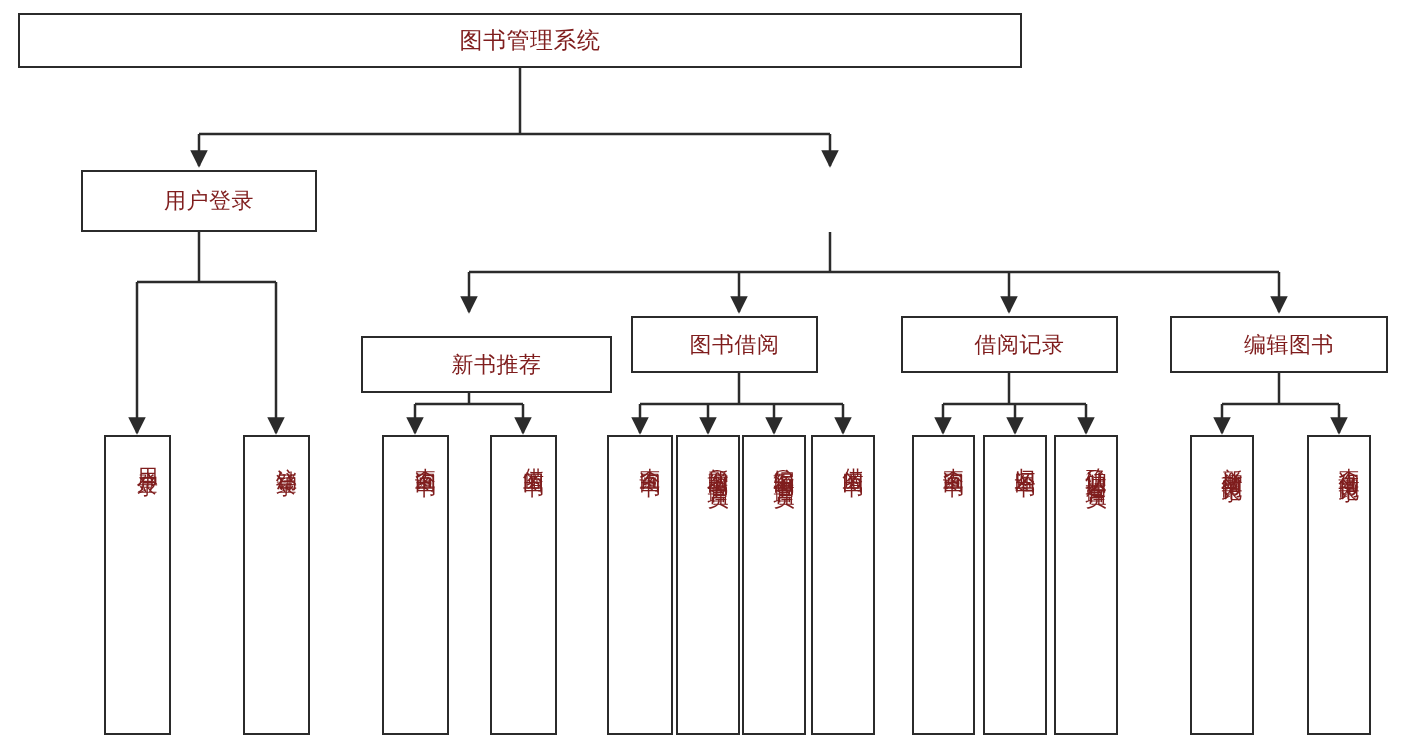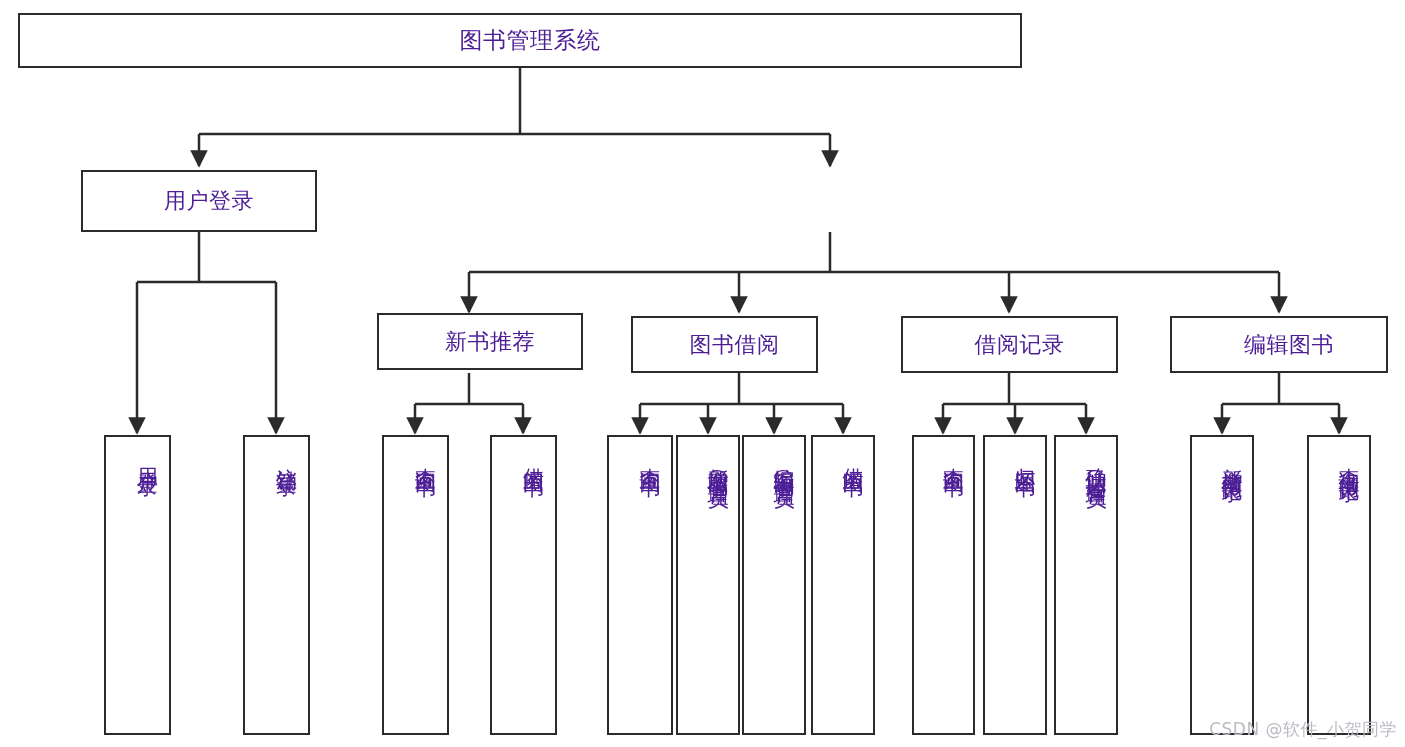--- a/index.html
+++ b/index.html
@@ -26,21 +26,21 @@
     pointer-events: none;
   }
   .node {
     position: absolute;
     box-sizing: border-box;
     border: 2.5px solid #2b2b2b;
     background: #ffffff;
     display: flex;
     align-items: center;
     justify-content: center;
-    color: #4c1d95;
+    color: #7f1d1d;
     padding-left: 20px;
   }
   .node .label {
     display: block;
     text-align: center;
     line-height: 1.18;
     letter-spacing: 0.5px;
   }
   
   .node.h .label {
@@ -129,21 +129,21 @@
   </svg>
 
   <div class="node h root" style="left:18px; top:13px; width:1004px; height:55px;">
     <span class="label">图书管理系统</span>
   </div>
 
   <div class="node h" style="left:81px; top:170px; width:236px; height:62px;">
     <span class="label">用户登录</span>
   </div>
 
-  <div class="node h" style="left:361px; top:313px; width:206px; height:57px;margin-left:16px;">
+  <div class="node h" style="left:361px; top:336px; width:251px; height:57px;">
     <span class="label">新书推荐</span>
   </div>
   <div class="node h" style="left:631px; top:316px; width:187px; height:57px;">
     <span class="label">图书借阅</span>
   </div>
   <div class="node h" style="left:901px; top:316px; width:217px; height:57px;">
     <span class="label">借阅记录</span>
   </div>
   <div class="node h" style="left:1170px; top:316px; width:218px; height:57px;">
     <span class="label">编辑图书</span>
@@ -186,15 +186,14 @@
     <span class="label">确认归还（管理员）</span>
   </div>
 
   <div class="node v" style="left:1190px; top:435px; width:64px; height:300px;">
     <span class="label">新增借阅记录</span>
   </div>
   <div class="node v" style="left:1307px; top:435px; width:64px; height:300px;">
     <span class="label">查询借阅记录</span>
   </div>
 
-  <div id="watermark">CSDN @软件_小贺同学</div>
 
 </div>
 
 </body></html>

